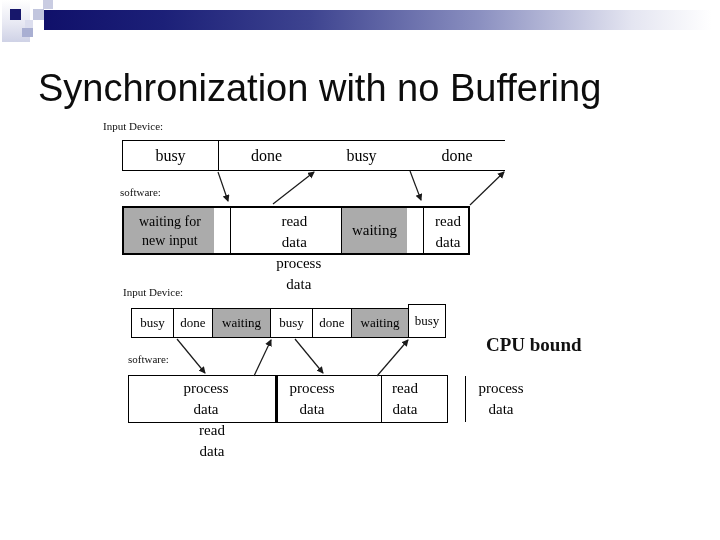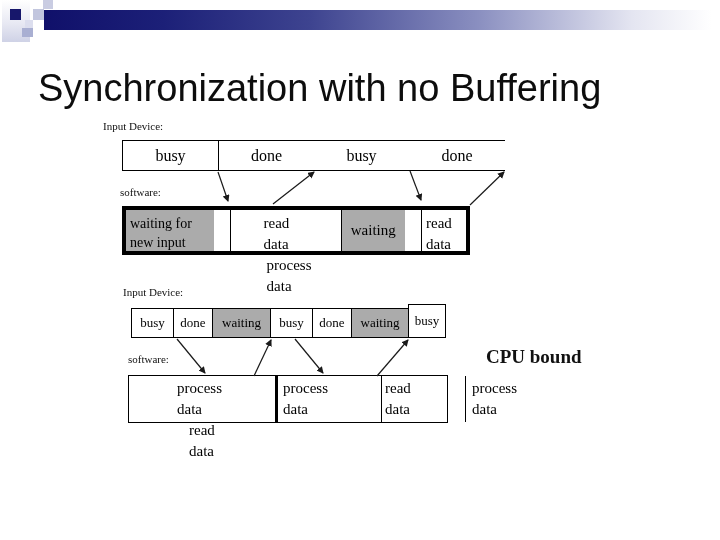--- a/index.html
+++ b/index.html
@@ -1,17 +1,17 @@
 <!DOCTYPE html>
 <html><head>
 <meta charset="utf-8">
 <style>
   html,body { margin:0; padding:0; background:#ffffff; }
   .slide { position:relative; width:720px; height:540px; background:#ffffff; overflow:hidden;
-           font-family:"Liberation Serif", serif; }
+           font-family:"Liberation Serif", serif;text-align:center; }
 
   
   .decor-strip { position:absolute; left:2px; top:0; width:28px; height:42px;
                  background:linear-gradient(180deg,#ffffff 0%,#e8e9f3 55%,#cfd2e6 100%); }
   .decor-bar { position:absolute; left:44px; top:10px; width:668px; height:20px;
                background:linear-gradient(90deg,#10106a 0%,#1c2078 18%,#3e4490 40%,#8a8fc0 65%,#e4e5f1 88%,#ffffff 100%); }
   .sq { position:absolute; }
   .sq1 { left:10px; top:9px;  width:11px; height:11px; background:#17176b; }
   .sq2 { left:43px; top:0;    width:10px; height:9px;  background:#c9cce2; }
   .sq3 { left:33px; top:9px;  width:11px; height:11px; background:#c2c6de; }
@@ -31,21 +31,21 @@
 
   
   .dev1 { left:103px; top:120px; }
   .dbar1 { position:absolute; left:122px; top:140px; width:383px; height:31px; box-sizing:border-box;
            border-top:1px solid #000; border-left:1px solid #000; border-bottom:1px solid #000; display:flex; }
   .dbar1 .cell { font-size:16px; }
   .d1c0 { width:96px; border-right:1px solid #000; }
   .d1c1 { width:95px; } .d1c2 { width:95px; } .d1c3 { width:96px; }
   .sw1 { left:120px; top:186px; }
   .sbar1 { position:absolute; left:122px; top:206px; width:348px; height:49px; box-sizing:border-box;
-           border:4px solid #000000; display:flex;gap:16px; }
+           border:2px solid #000000; display:flex;gap:16px; }
   .s1c0 { width:105px; display:block; font-size:14px; line-height:19px; padding:4px 2px 0 4px; }
   .s1c1 { width:95px; border-left:1px solid #000; display:block; padding-top:3px;padding-left:28px; }
   .s1c1 .b-read { width:40px; margin-left:5px; }
   .s1c1 .b-proc { width:64px; margin-left:8px; }
   .s1c2 { width:78px; border-left:1px solid #000; font-size:15px; }
   .s1c3 { width:48px; border-left:1px solid #000; display:block; padding-top:3px; }
   .s1c3 .b-read { width:40px; margin-left:4px; }
   .io-bound { left:504px; top:189px; }
 
   
@@ -64,21 +64,21 @@
   .sbar2 .cell { display:block; padding-top:2px;margin-left:40px; }
   .s2c0 { width:129px; }
   .s2c0 .b-proc { width:58px; margin-left:8px; }
   .s2c0 .b-read { width:40px; margin-left:20px; }
   .s2c1 { width:70px; border-left:3px solid #000; }
   .s2c1 .b-proc { width:58px; margin-left:5px; }
   .s2c2 { width:44px; border-left:1px solid #000; }
   .s2c2 .b-read { width:40px; margin-left:3px; }
   .s2c3 { width:75px; border-left:1px solid #000; }
   .s2c3 .b-proc { width:58px; margin-left:6px; }
-  .cpu-bound { left:486px; top:346px; }
+  .cpu-bound { left:486px; top:334px; }
 
   .arrow-layer { position:absolute; left:0; top:0; width:720px; height:540px; pointer-events:none; }
 </style>
 </head>
 <body>
 
 <div class="slide">
 
   <div class="decor-strip"></div>
   <div class="sq sq1"></div>

